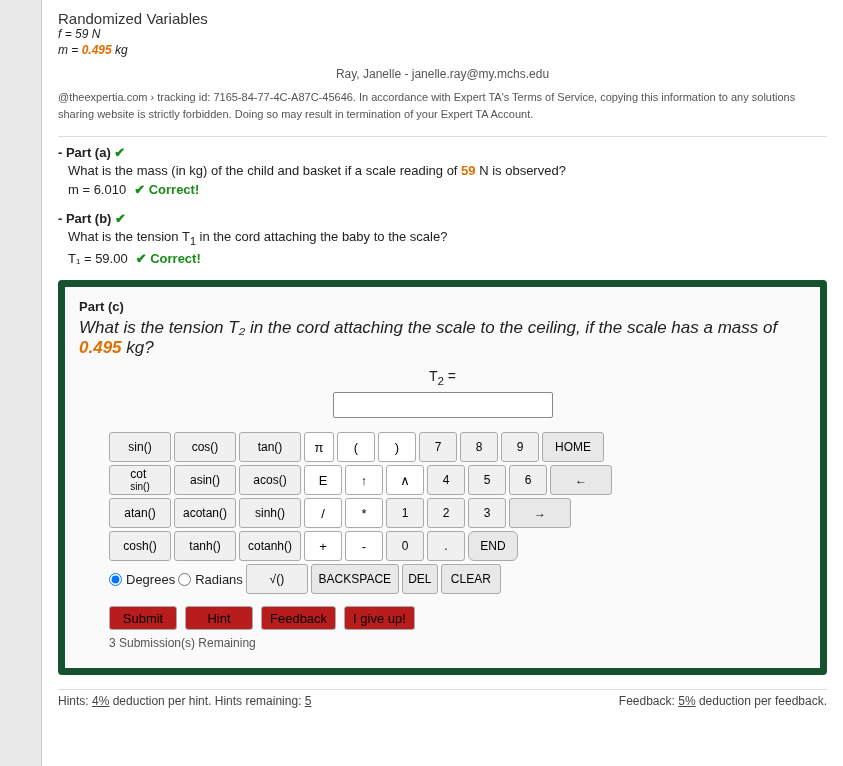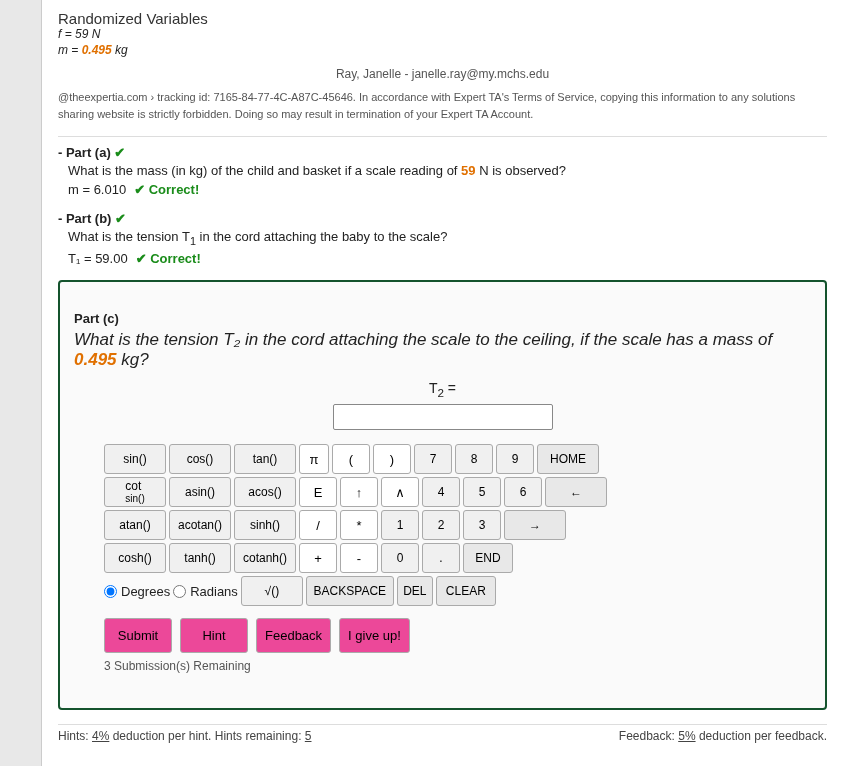--- a/index.html
+++ b/index.html
@@ -81,23 +81,23 @@
       align-items: center;
       gap: 8px;
       padding-left: 10px;
       font-size: 13px;
     }
     .correct-label {
       color: #1a8c1a;
       font-weight: bold;
     }
     .part-c-box {
-      border: 2px solid #14532d;
+      border: 7px solid #14532d;
       border-radius: 4px;
-      padding: 29px 14px;
+      padding: 12px 14px;
       background: #fafafa;
       margin-bottom: 14px;
     }
     .part-c-header {
       font-weight: bold;
       margin-bottom: 4px;
     }
     .part-c-question {
       font-size: 17px;
       margin-bottom: 10px;
@@ -143,21 +143,21 @@
       font-size: 12px;
       cursor: pointer;
       display: flex;
       align-items: center;
       justify-content: center;
       padding: 0 4px;
       white-space: nowrap;
     }
     .calc-btn.narrow { min-width: 38px; }
     .calc-btn.home-btn { min-width: 62px; background: #e8e8e8; }
-    .calc-btn.end-btn { min-width: 50px; background: #e8e8e8; }
+    .calc-btn.end-btn { min-width: 50px; background: #e8e8e8; border-radius: 6px; }
     .calc-btn.clear-btn { min-width: 60px; background: #e8e8e8; }
     .calc-btn.del-btn { min-width: 36px; background: #e8e8e8; }
     .calc-btn.backspace-btn { min-width: 88px; background: #e8e8e8; }
     .calc-btn.special {
       background: #fff;
       font-size: 13px;
     }
     .calc-btn.pi-btn { min-width: 30px; }
     .radio-label {
       display: flex;
@@ -167,24 +167,24 @@
     }
     .action-row {
       display: flex;
       gap: 8px;
       align-items: center;
       margin-bottom: 6px;
       padding-left: 30px;
     }
     .action-btn {
       min-width: 68px;
-      height: 35px;
+      height: 24px;
       border: 1px solid #aaa;
       border-radius: 3px;
-      background: #ec4899;
+      background: #b91c1c;
       font-size: 13px;
       cursor: pointer;
       padding: 0 8px;
     }
     .submission-info {
       font-size: 12px;
       color: #555;
       margin-bottom: 6px;
       padding-left: 30px;
     }

